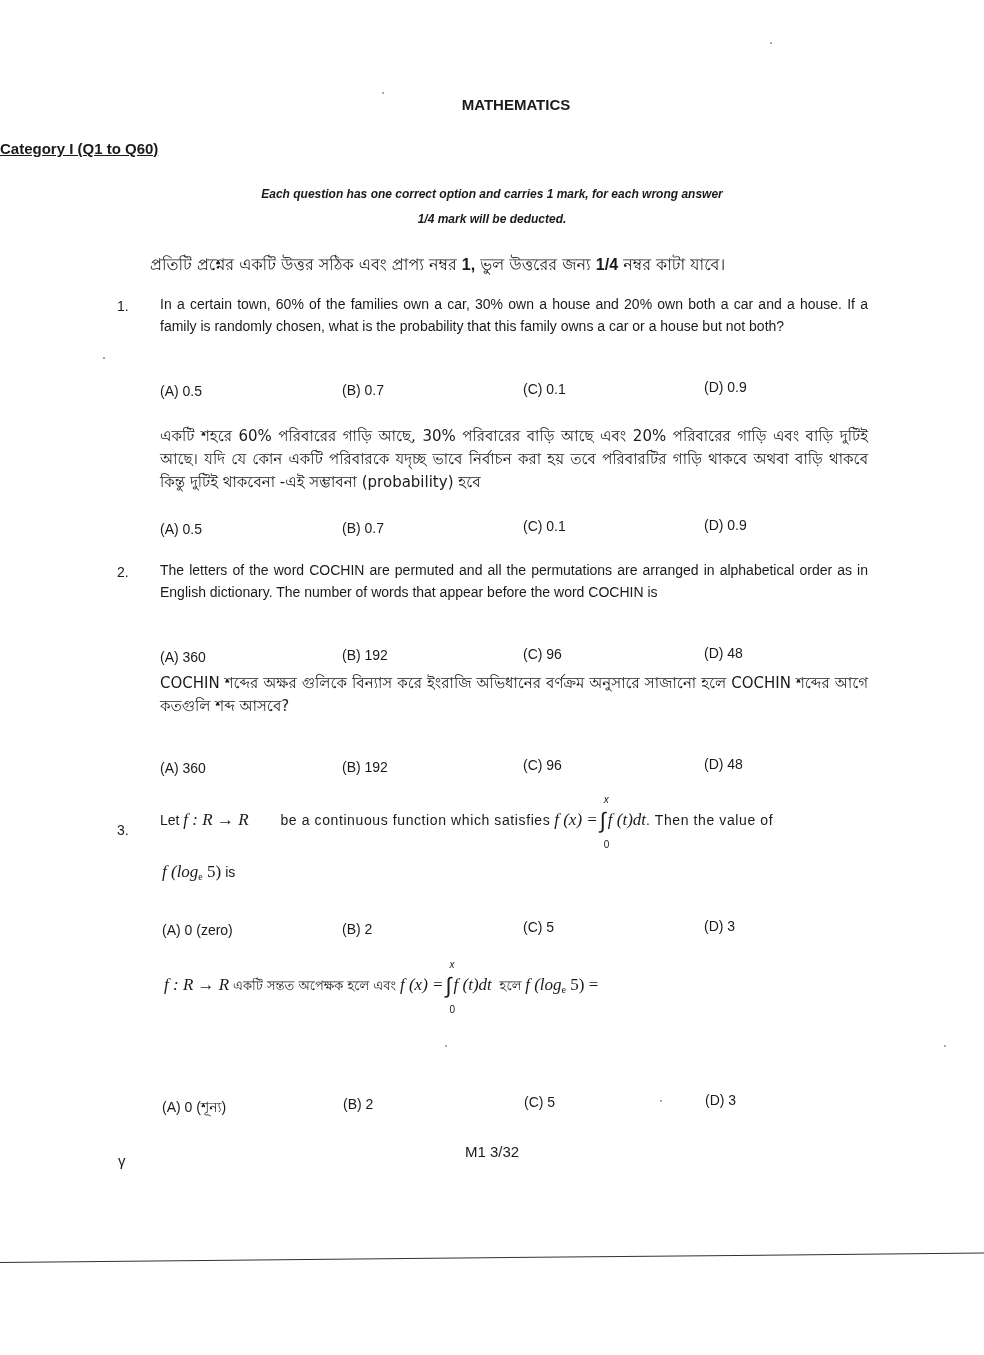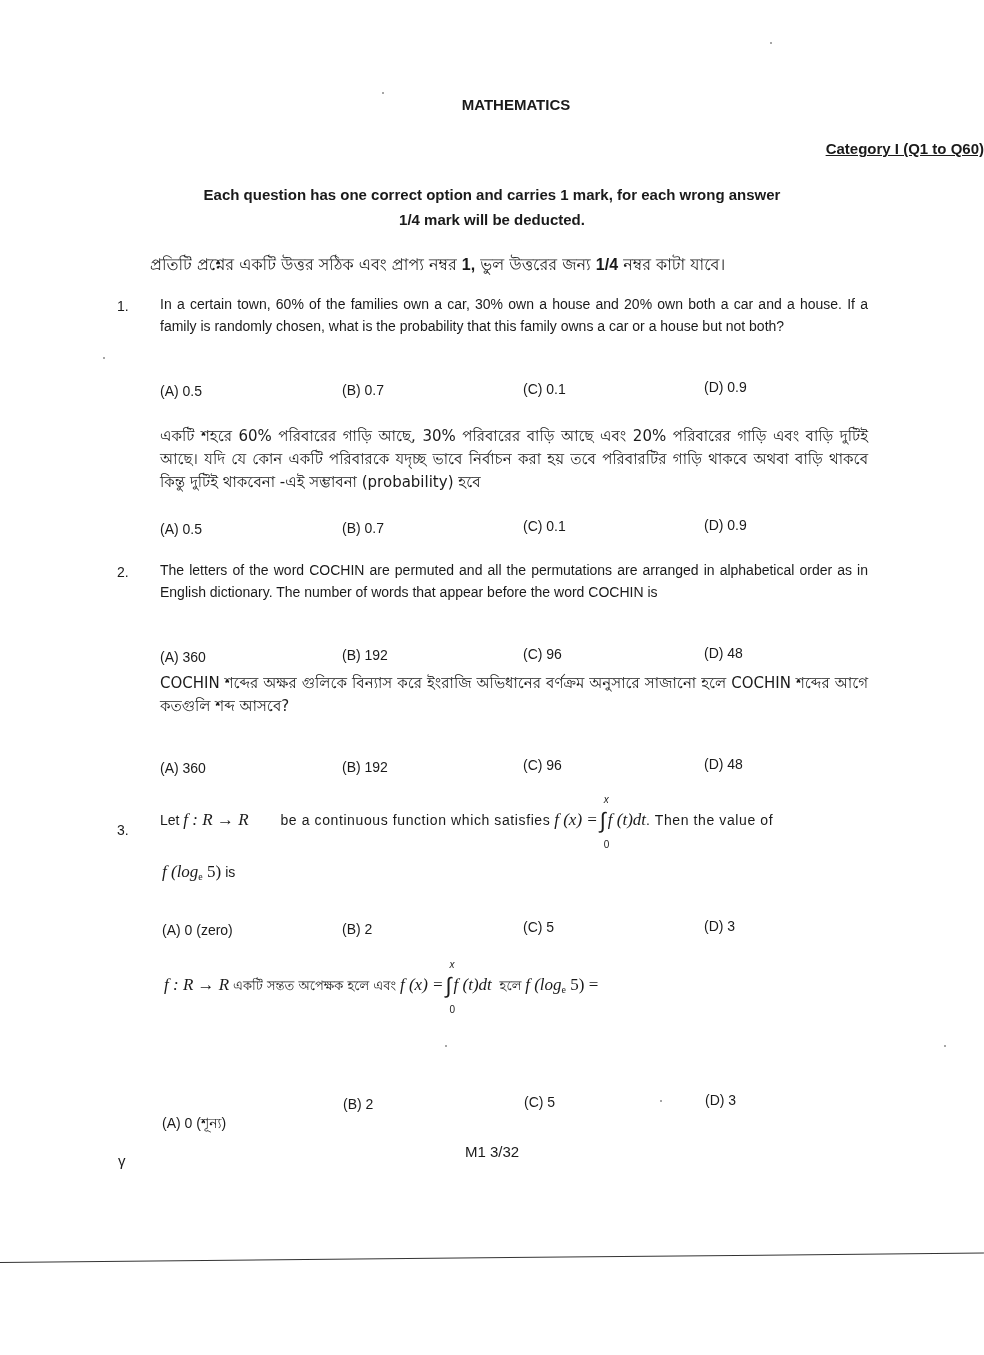--- a/index.html
+++ b/index.html
@@ -1,21 +1,21 @@
 <!DOCTYPE html>
 <html><head>
 <meta charset="utf-8">
 <style>
   html, body { margin:0; padding:0; background:#ffffff; }
   body { width:984px; height:1355px; position:relative; overflow:hidden;
          font-family:"Liberation Sans", "DejaVu Sans", sans-serif; color:#1a1a1a; }
   .abs { position:absolute; }
   .title { left:0; width:984px; top:96px; text-align:center; font-weight:bold; font-size:15px;padding-left:24px; }
-  .cat { left:0; width:984px; top:140px; text-align:right; font-weight:bold; font-size:15px; text-decoration:underline; }
-  .instr { left:150px; width:684px; top:182px; text-align:center; font-weight:bold; font-size:15px; line-height:25px; }
+  .cat { left:0; width:984px; top:140px; text-align:left; font-weight:bold; font-size:15px; text-decoration:underline; }
+  .instr { left:150px; width:684px; top:182px; text-align:center; font-weight:bold; font-size:12px; line-height:25px;font-style:italic; }
   .instr-bn { left:150px; width:684px; top:252px; text-align:left; font-size:16px; font-family:"DejaVu Sans", sans-serif; }
   .instr-bn b { font-family:"Liberation Sans", sans-serif; }
   .qnum { left:117px; font-size:14px; }
   .qtext { left:160px; width:708px; font-size:14px; line-height:21.5px; text-align:justify; }
   .qbn { left:160px; width:708px; font-size:15px; line-height:23px; text-align:justify; font-family:"DejaVu Sans", sans-serif; }
   .opt { font-size:14px; }
   .math { font-family:"Liberation Serif", "DejaVu Serif", serif; font-style:italic; font-size:17px; }
   .int { display:inline-block; position:relative; font-style:normal; font-size:22px; vertical-align:middle; margin:0 2px; }
   .int .up { position:absolute; top:-14px; left:4px; font-size:10px; font-style:italic; }
   .int .lo { position:absolute; bottom:-16px; left:4px; font-size:10px; font-style:normal; }
@@ -77,21 +77,21 @@
 <div class="abs opt" style="left:704px; top:918px;">(D) 3</div>
 
 <div class="abs" style="left:164px; top:973px; font-size:14px;">
   <span class="math">f : R → R</span>
   <span style="font-family:'DejaVu Sans',sans-serif; font-size:13px;">একটি সন্তত অপেক্ষক হলে এবং</span>
   <span class="math">f (x) =</span><span class="int">∫<span class="up">x</span><span class="lo">0</span></span><span class="math">f (t)dt</span>
   &nbsp;<span style="font-family:'DejaVu Sans',sans-serif; font-size:13px;">হলে</span>
   <span class="math" style="font-style:normal;"><i>f (log</i><span class="sub">e</span> <span>5) =</span></span>
 </div>
 
-<div class="abs opt" style="left:162px; top:1096px;margin-top:16px;">(A) 0 (শূন্য)</div>
+<div class="abs opt" style="left:162px; top:1096px;">(A) 0 (শূন্য)</div>
 <div class="abs opt" style="left:343px; top:1096px;">(B) 2</div>
 <div class="abs opt" style="left:524px; top:1094px;">(C) 5</div>
 <div class="abs opt" style="left:705px; top:1092px;">(D) 3</div>
 
 <div class="abs gamma">γ</div>
 <div class="abs footer">M1  3/32</div>
 <div class="abs rule"></div>
 
 <div class="abs speck" style="left:382px; top:92px;"></div>
 <div class="abs speck" style="left:770px; top:42px;"></div>

